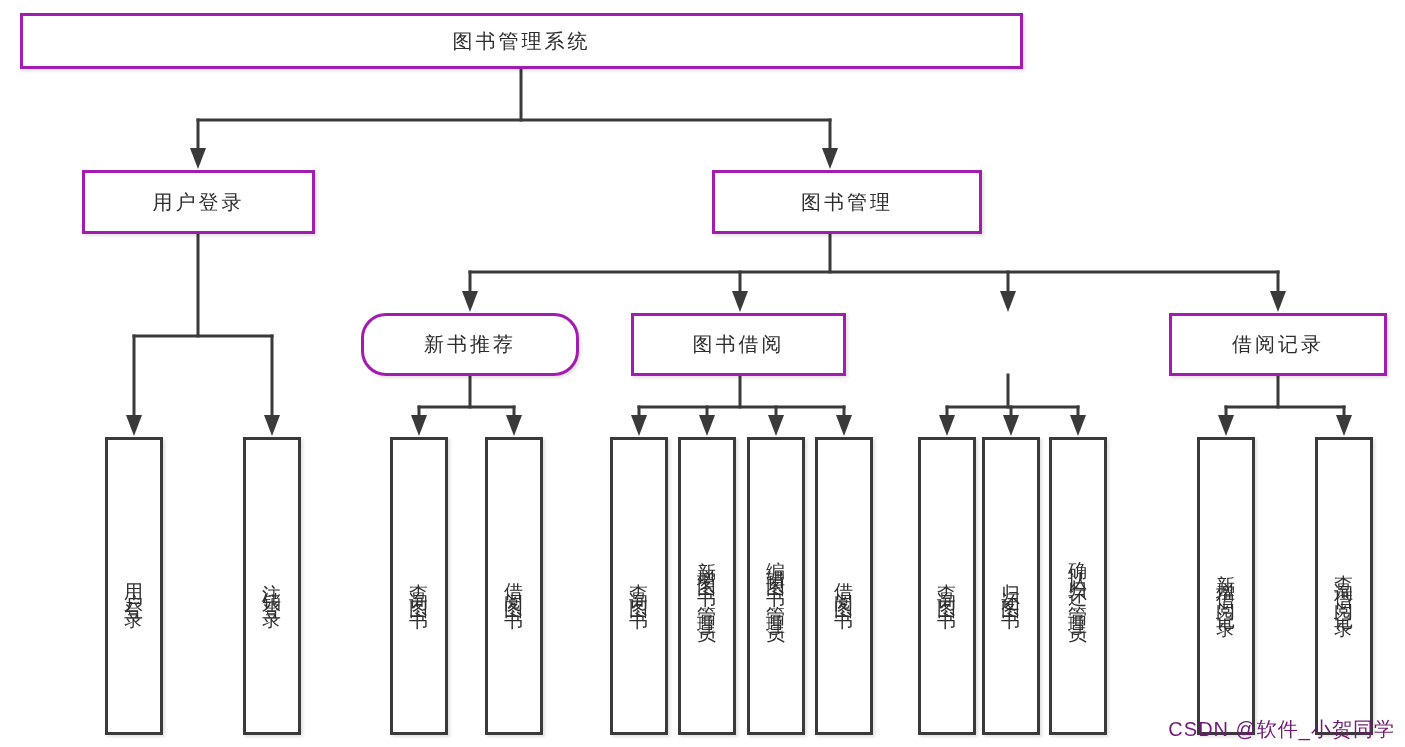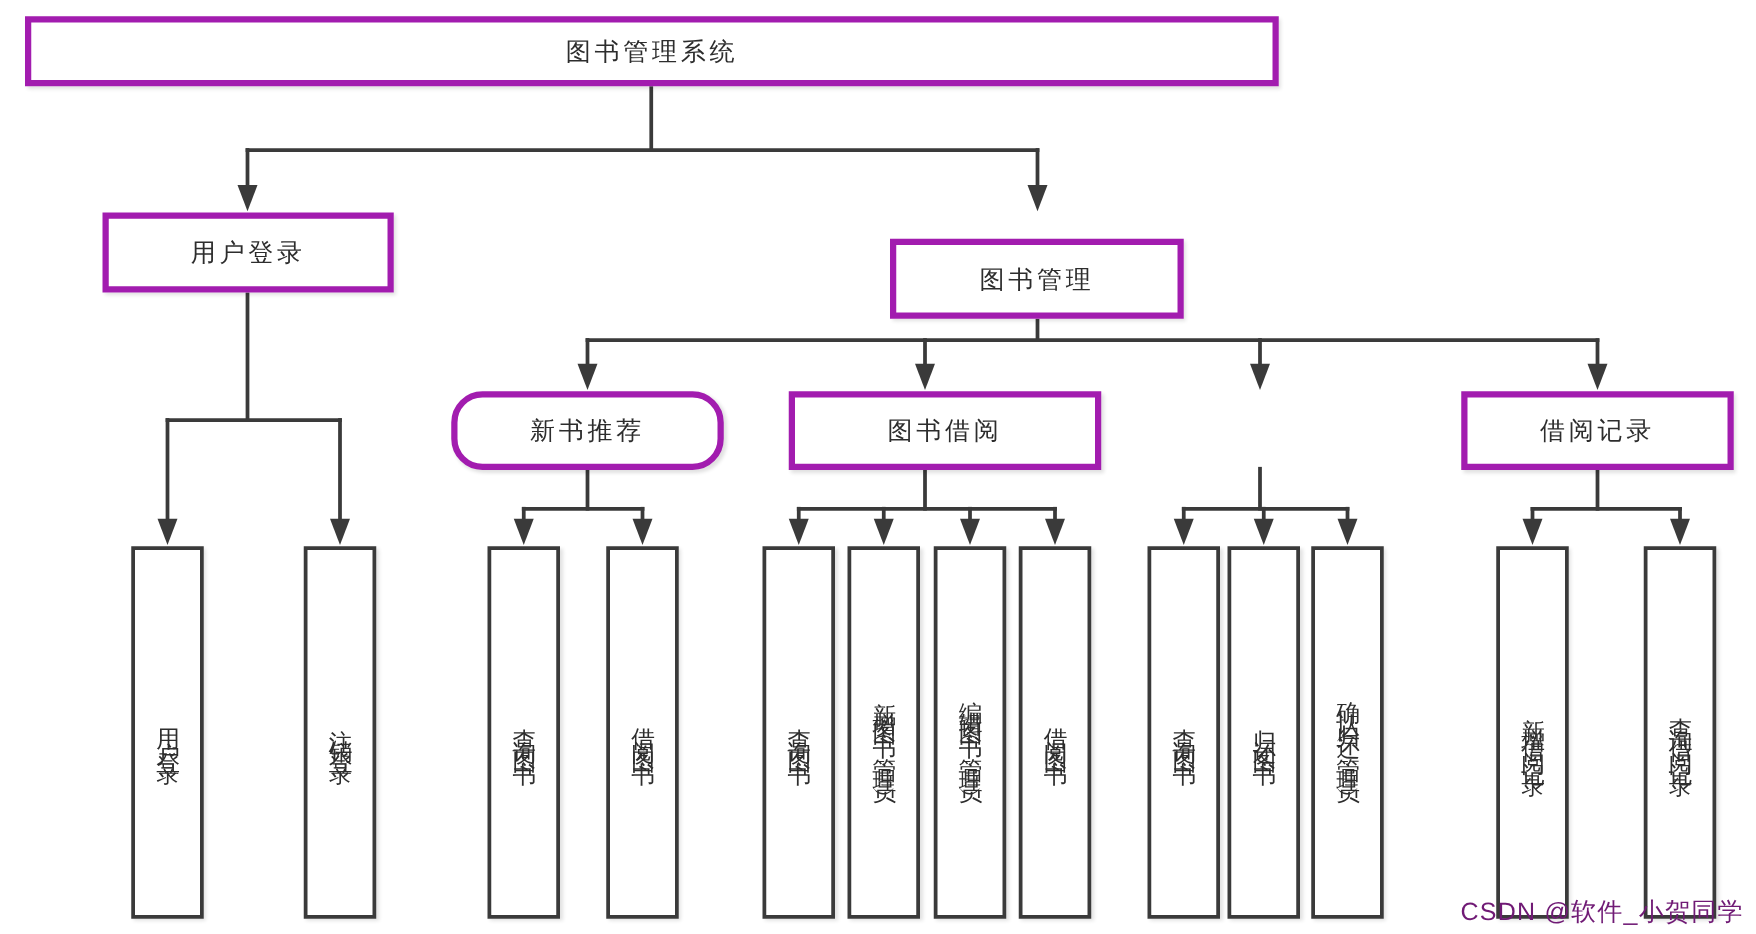--- a/index.html
+++ b/index.html
@@ -17,21 +17,21 @@
   }
   #wires {
     position: absolute;
     left: 0; top: 0;
     width: 1405px; height: 747px;
     pointer-events: none;
   }
   .hbox {
     position: absolute;
     box-sizing: border-box;
-    border: 5px solid #a21caf;
+    border: 3px solid #a21caf;
     background: #ffffff;
     display: flex;
     align-items: center;
     justify-content: center;
     font-size: 20px;
     letter-spacing: 3px;
     color: #2d2d2d;
     box-shadow: 2px 2px 3px rgba(0,0,0,0.12);
     z-index: 2;
   }
@@ -135,24 +135,24 @@
       <polygon points="1003,415 1019,415 1011,436"></polygon>
       <polygon points="1070,415 1086,415 1078,436"></polygon>
       <polygon points="1218,415 1234,415 1226,436"></polygon>
       <polygon points="1336,415 1352,415 1344,436"></polygon>
     </g>
   </svg>
 
   <div class="hbox" style="left:20px; top:13px; width:1003px; height:56px;">图书管理系统</div>
 
   <div class="hbox" style="left:82px; top:170px; width:233px; height:64px;">用户登录</div>
-  <div class="hbox" style="left:712px; top:170px; width:235px; height:64px;margin-top:21px;">图书管理</div>
+  <div class="hbox" style="left:712px; top:170px; width:270px; height:64px;">图书管理</div>
 
   <div class="hbox" style="left:361px; top:313px; width:218px; height:63px;border-radius:25px;">新书推荐</div>
-  <div class="hbox" style="left:631px; top:313px; width:250px; height:63px;">图书借阅</div>
+  <div class="hbox" style="left:631px; top:313px; width:215px; height:63px;">图书借阅</div>
   <div class="hbox" style="left:1169px; top:313px; width:218px; height:63px;">借阅记录</div>
 
   <div class="vbox" style="left:105px;">
     <span class="vtext">用户登录</span>
   </div>
   <div class="vbox" style="left:243px;">
     <span class="vtext">注销登录</span>
   </div>
 
   <div class="vbox" style="left:390px;">

